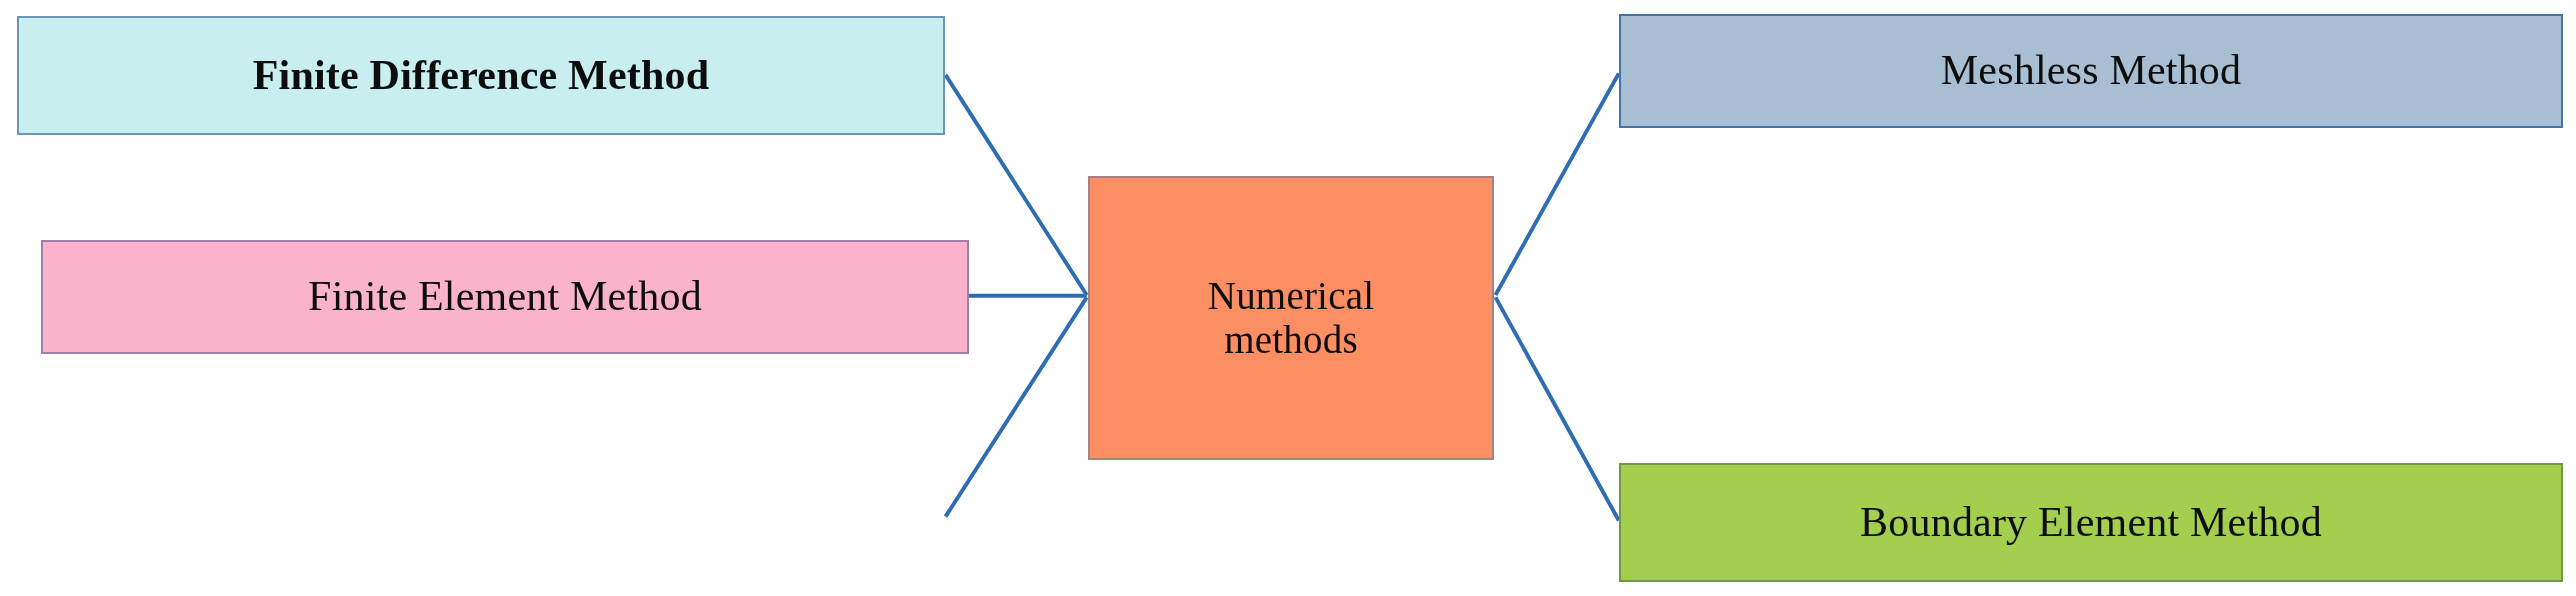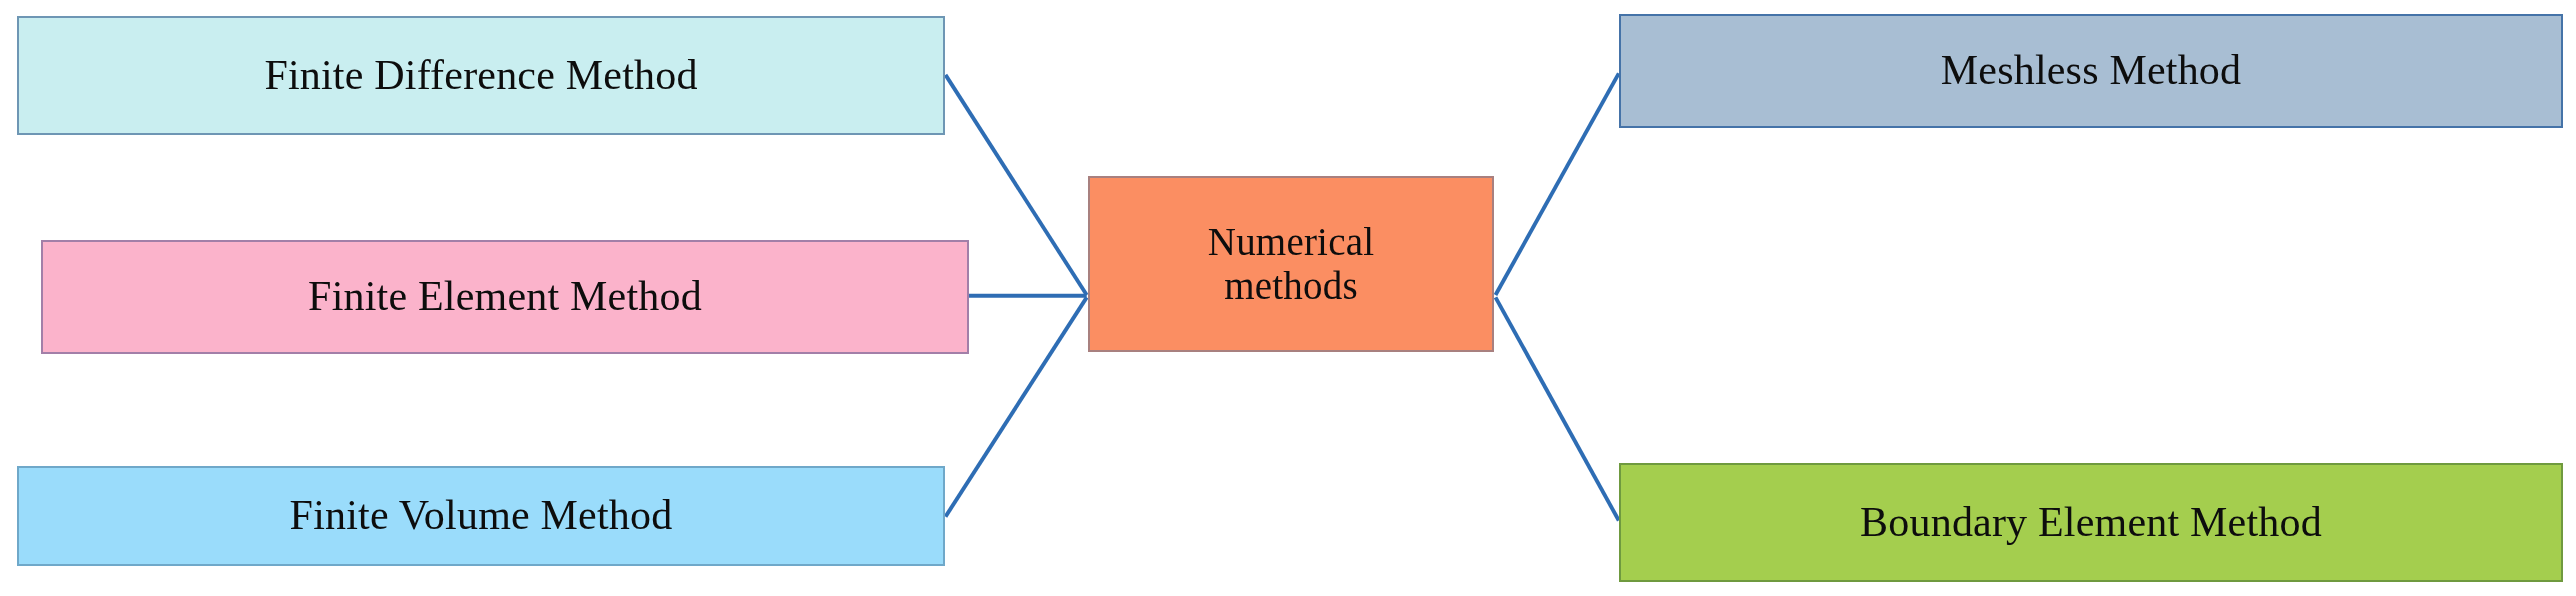--- a/index.html
+++ b/index.html
@@ -36,24 +36,24 @@
     font-weight: 400;
   }
   .node .label {
     display: block;
     width: 100%;
     padding: 0 7.8px;
     white-space: pre-line;
   }
 
   
-  #node-fdm   { left: 17px;   top: 15.6px;  width: 928px; height: 119px; }
+  #node-fdm   { left: 17px;   top: 15.6px;  width: 928px; height: 119px; font-weight: bold; }
   #node-fem   { left: 17px;   top: 240px; width: 928px; height: 114px; }
   #node-fvm   { left: 17px;   top: 466px; width: 928px; height: 100px; }
-  #node-center{ left: 1088px; top: 176px; width: 406px;  height: 176px; }
+  #node-center{ left: 1088px; top: 176px; width: 406px;  height: 284px; }
   #node-mm    { left: 1619px; top: 14px;  width: 944px; height: 114px; }
   #node-bem   { left: 1619px; top: 463px; width: 944px; height: 119px; }
 
   
   #node-fdm    { background: #c9eef0; border: 2.3px solid #6e96b4; }
   #node-fem    { background: #fbb3cb; border: 2.3px solid #a27fa8; margin-left: 24px; }
   #node-fvm    { background: #9adcfb; border: 2.3px solid #6fa8c9; }
   #node-center { background: #fb8e62; border: 2.3px solid #a8807f; }
   #node-mm     { background: #a8bed3; border: 2.3px solid #4573a8; }
   #node-bem    { background: #a4ce4e; border: 2.3px solid #6f9a3f; }
@@ -82,23 +82,20 @@
   </svg>
 
   <div class="node" id="node-fdm">
     <span class="label">Finite Difference Method</span>
   </div>
 
   <div class="node" id="node-fem">
     <span class="label">Finite Element Method</span>
   </div>
 
-  <div class="node" id="node-fvm">
-    <span class="label">Finite Volume Method</span>
-  </div>
 
   <div class="node" id="node-center">
     <span class="label">Numerical
 methods</span>
   </div>
 
   <div class="node" id="node-bem">
     <span class="label">Boundary Element Method</span>
   </div>
 

